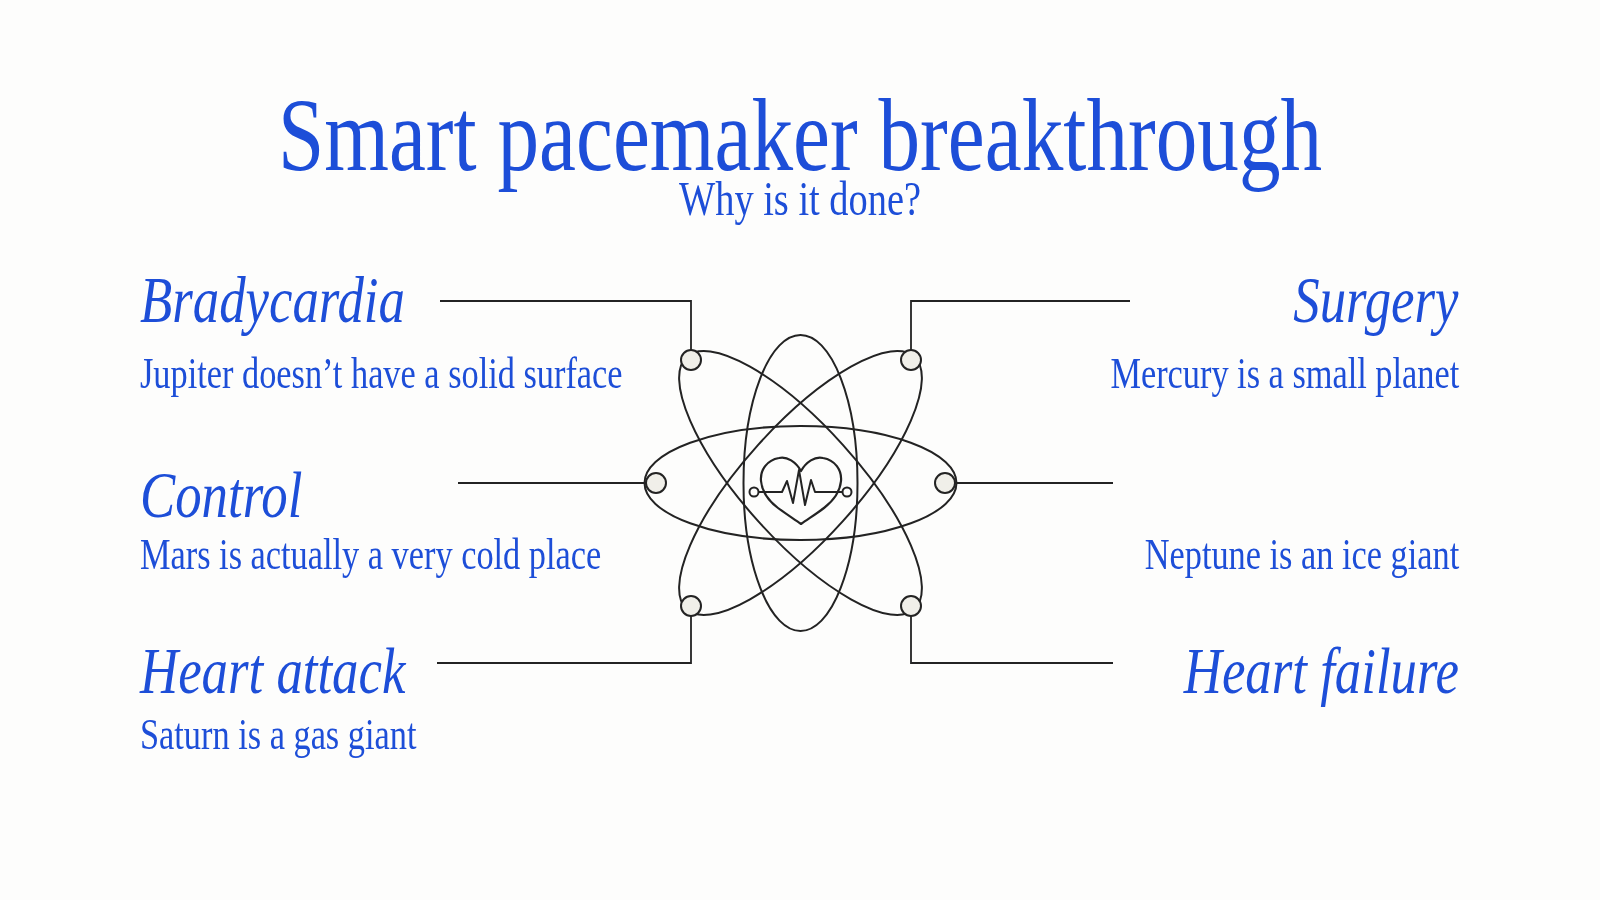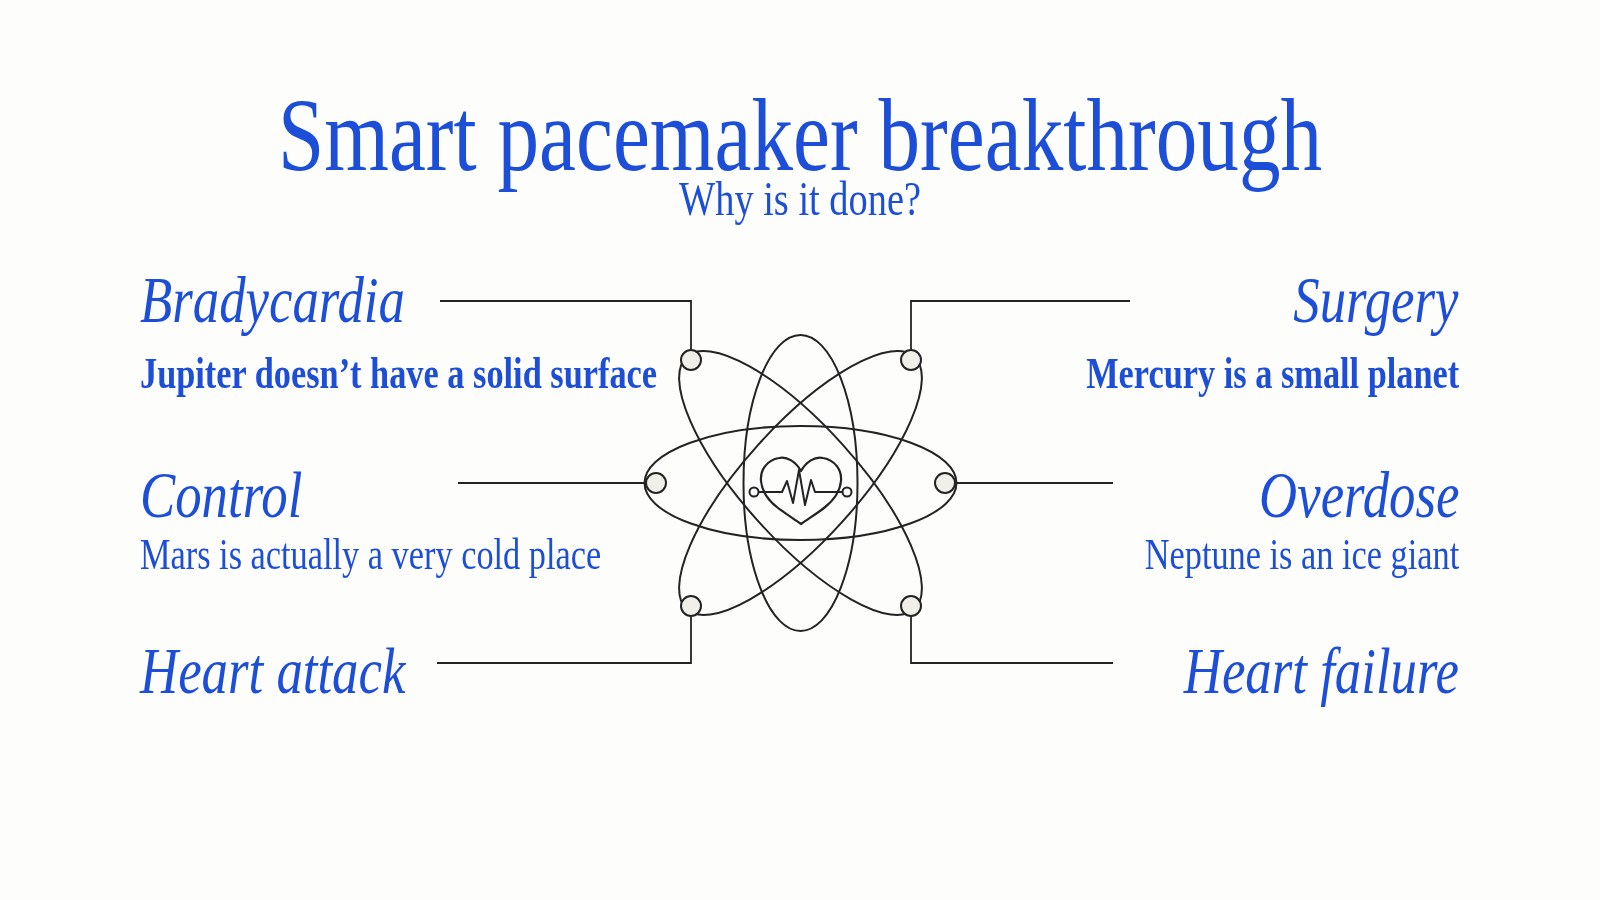--- a/index.html
+++ b/index.html
@@ -54,21 +54,21 @@
     font-style: italic;
     font-size: 66px;
     transform: scaleX(0.80);
   }
   .desc-text {
     font-size: 44px;
     transform: scaleX(0.78);
   }
   
   .l1 { top: 267px; }
-  .d1 { top: 352px; font-weight: bold; }
+  .d1 { top: 352px; }
   .l2 { top: 462px; }
   .d2 { top: 533px; text-decoration: underline; }
   .l3 { top: 638px; }
   .d3 { top: 713px; }
   .diagram-svg {
     position: absolute;
     left: 0;
     top: 0;
     width: 1600px;
     height: 900px;
@@ -138,31 +138,31 @@
   <div class="item-line left l2">
     <span class="t label-text">Control</span>
   </div>
   <div class="item-line left d2">
     <span class="t desc-text">Mars is actually a very cold place</span>
   </div>
 
   <div class="item-line left l3">
     <span class="t label-text">Heart attack</span>
   </div>
+  <div class="item-line left d3">
+    <span class="t desc-text">Saturn is a gas giant</span>
+  </div>
 
   <div class="item-line right d1">
     <span class="t desc-text">Mercury is a small planet</span>
   </div>
   <div class="item-line right l1">
     <span class="t label-text">Surgery</span>
   </div>
 
-  <div class="item-line right l2">
-    <span class="t label-text">Overdose</span>
-  </div>
   <div class="item-line right d2">
     <span class="t desc-text">Neptune is an ice giant</span>
   </div>
 
   <div class="item-line right l3">
     <span class="t label-text">Heart failure</span>
   </div>
 
 </div>
 

